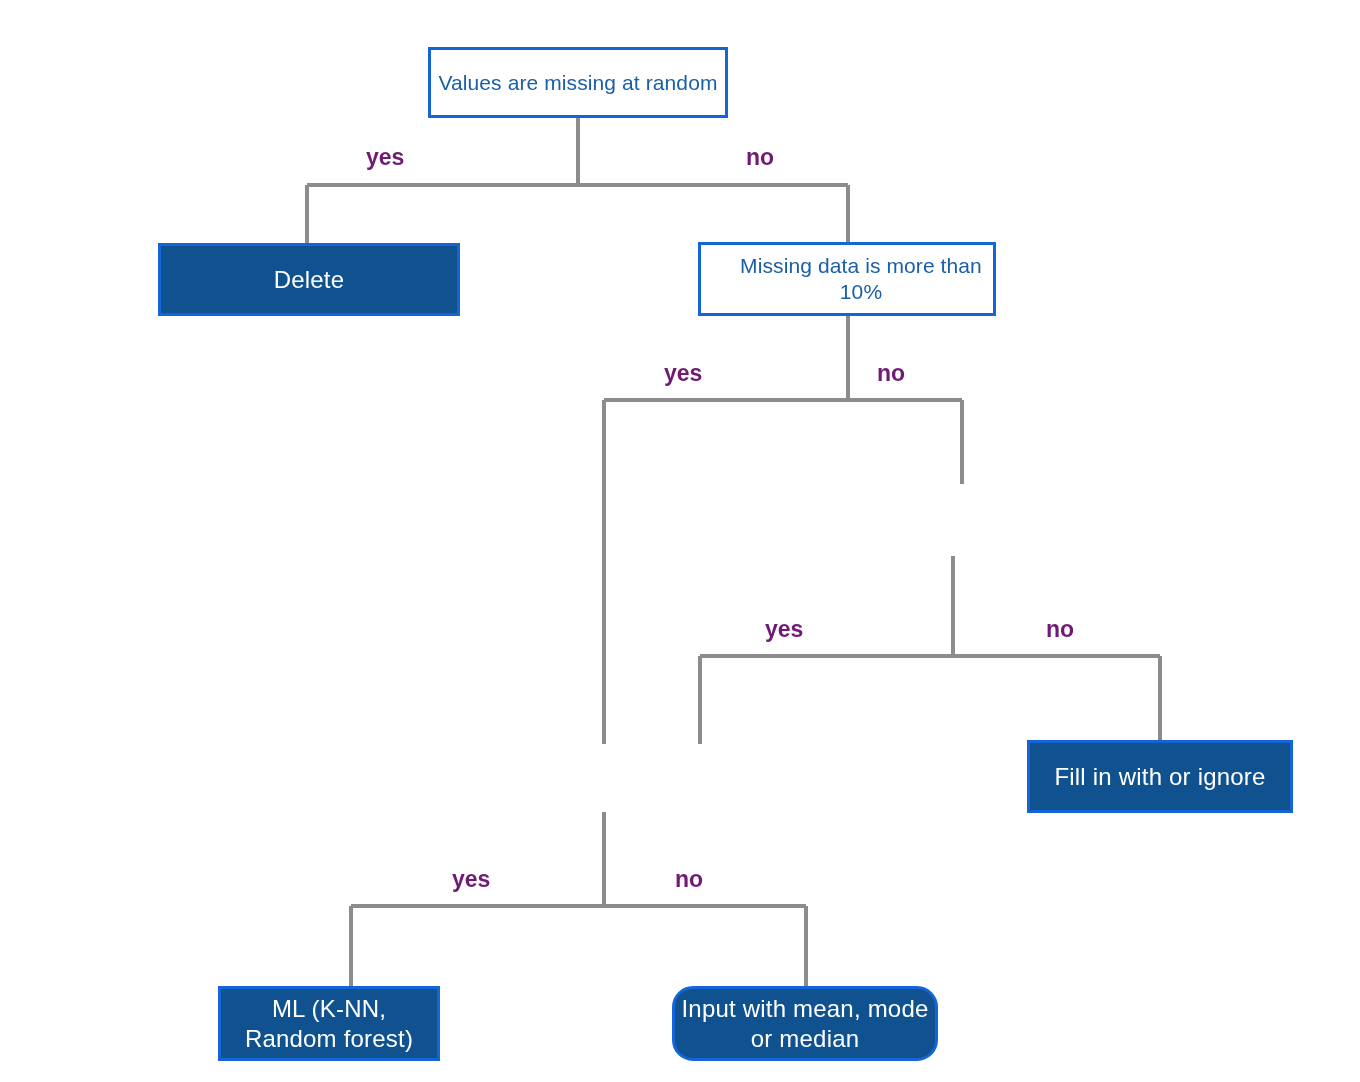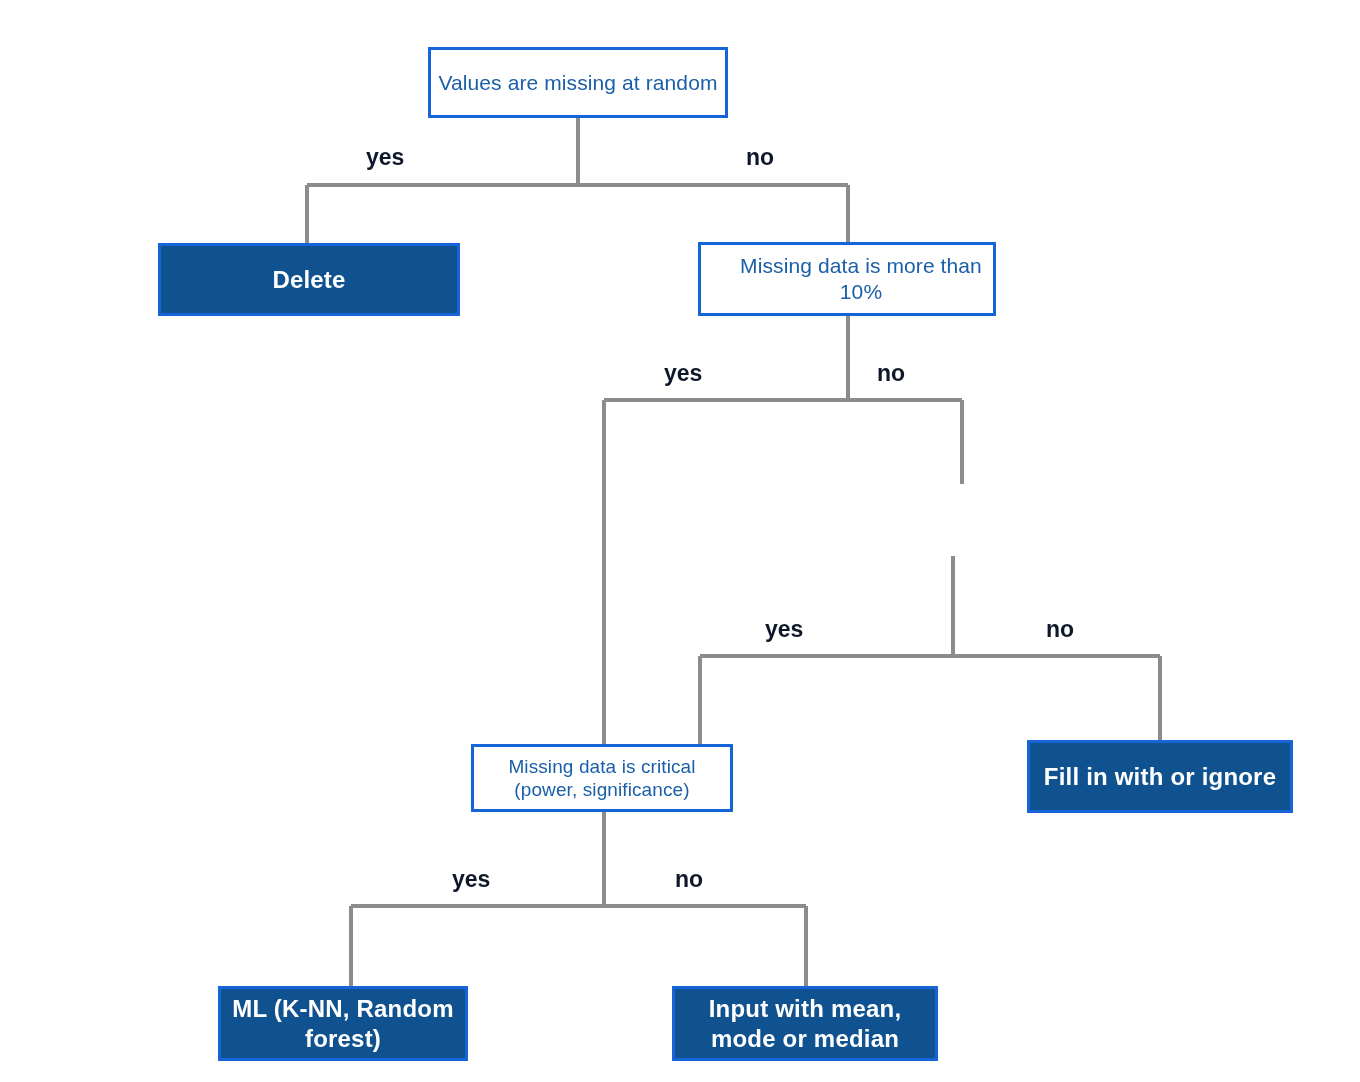--- a/index.html
+++ b/index.html
@@ -41,34 +41,34 @@
     color: #1a5fa8;
     font-size: 21px;
     font-weight: 400;
     letter-spacing: 0.1px;
   }
   .node-terminal {
     background: #10528f;
     border: 3px solid #1565d8;
     color: #ffffff;
     font-size: 24px;
-    font-weight: bold;
+    font-weight: normal;
     letter-spacing: 0.2px;
     justify-content: flex-end;
   }
   .node-label {
     display: block;
     width: 100%;
     padding: 0 6px;
     box-sizing: border-box;
     white-space: pre-line;
   }
   .edge-label {
     position: absolute;
-    color: #0f172a;
+    color: #701a75;
     font-size: 23px;
     font-weight: bold;
     white-space: nowrap;
     line-height: 1;
   }
 </style>
 </head>
 <body>
 
 <div id="canvas">
@@ -104,33 +104,30 @@
 
   <div class="node node-terminal" style="left:158px; top:243px; width:302px; height:73px;">
     <span class="node-label">Delete</span>
   </div>
 
   <div class="node node-decision" style="left:698px; top:242px; width:298px; height:74px;padding-left:28px;">
     <span class="node-label">Missing data is more than 10%</span>
   </div>
 
 
-  <div class="node node-decision" style="left:471px; top:744px; width:262px; height:68px; font-size:19px;">
-    <span class="node-label">Missing data is critical (power,  significance)</span>
-  </div>
 
   <div class="node node-terminal" style="left:1027px; top:740px; width:266px; height:73px;">
     <span class="node-label">Fill in with or ignore</span>
   </div>
 
-  <div class="node node-terminal" style="left:218px; top:986px; width:250px; height:75px;">
+  <div class="node node-terminal" style="left:218px; top:986px; width:222px; height:75px;">
     <span class="node-label">ML (K-NN, Random forest)</span>
   </div>
 
-  <div class="node node-terminal" style="left:672px; top:986px; width:266px; height:75px;">
+  <div class="node node-terminal" style="left:672px; top:986px; width:266px; height:75px;border-radius:21px;">
     <span class="node-label">Input with mean, mode or  median</span>
   </div>
 
   <div class="edge-label" style="left:366px; top:146px;">yes</div>
   <div class="edge-label" style="left:746px; top:146px;">no</div>
 
   <div class="edge-label" style="left:664px; top:362px;">yes</div>
   <div class="edge-label" style="left:877px; top:362px;">no</div>
 
   <div class="edge-label" style="left:765px; top:618px;">yes</div>

